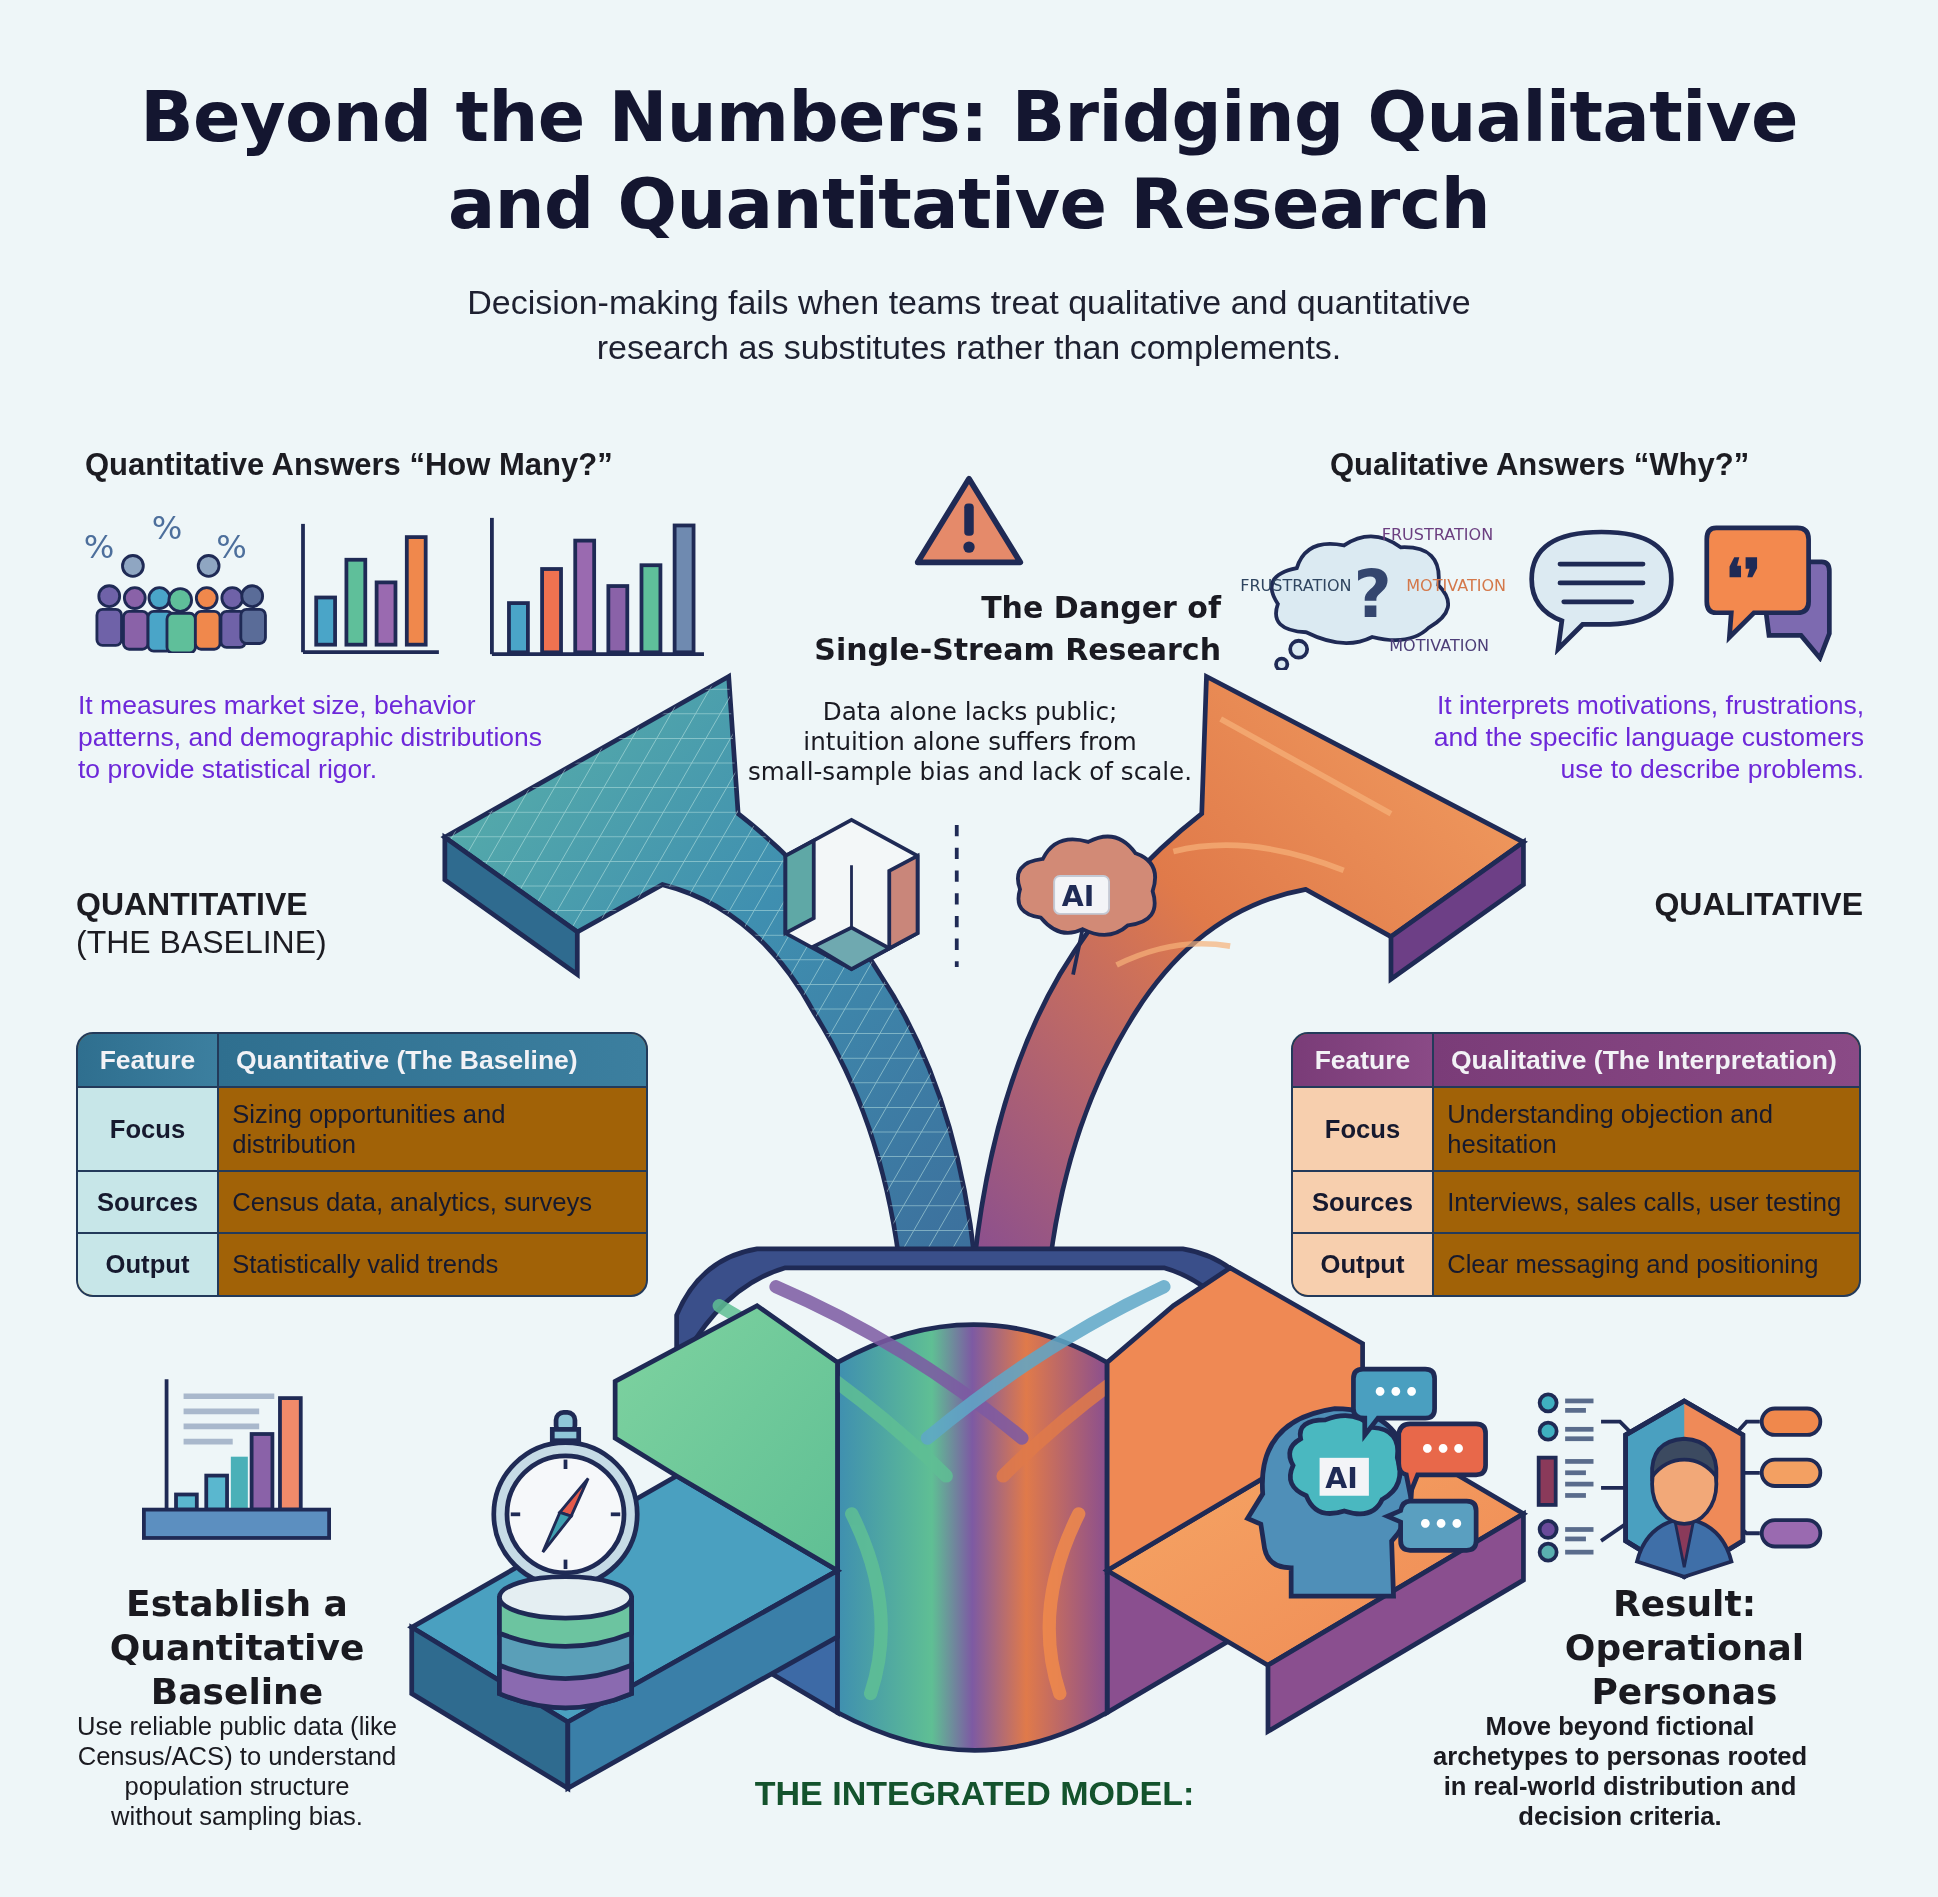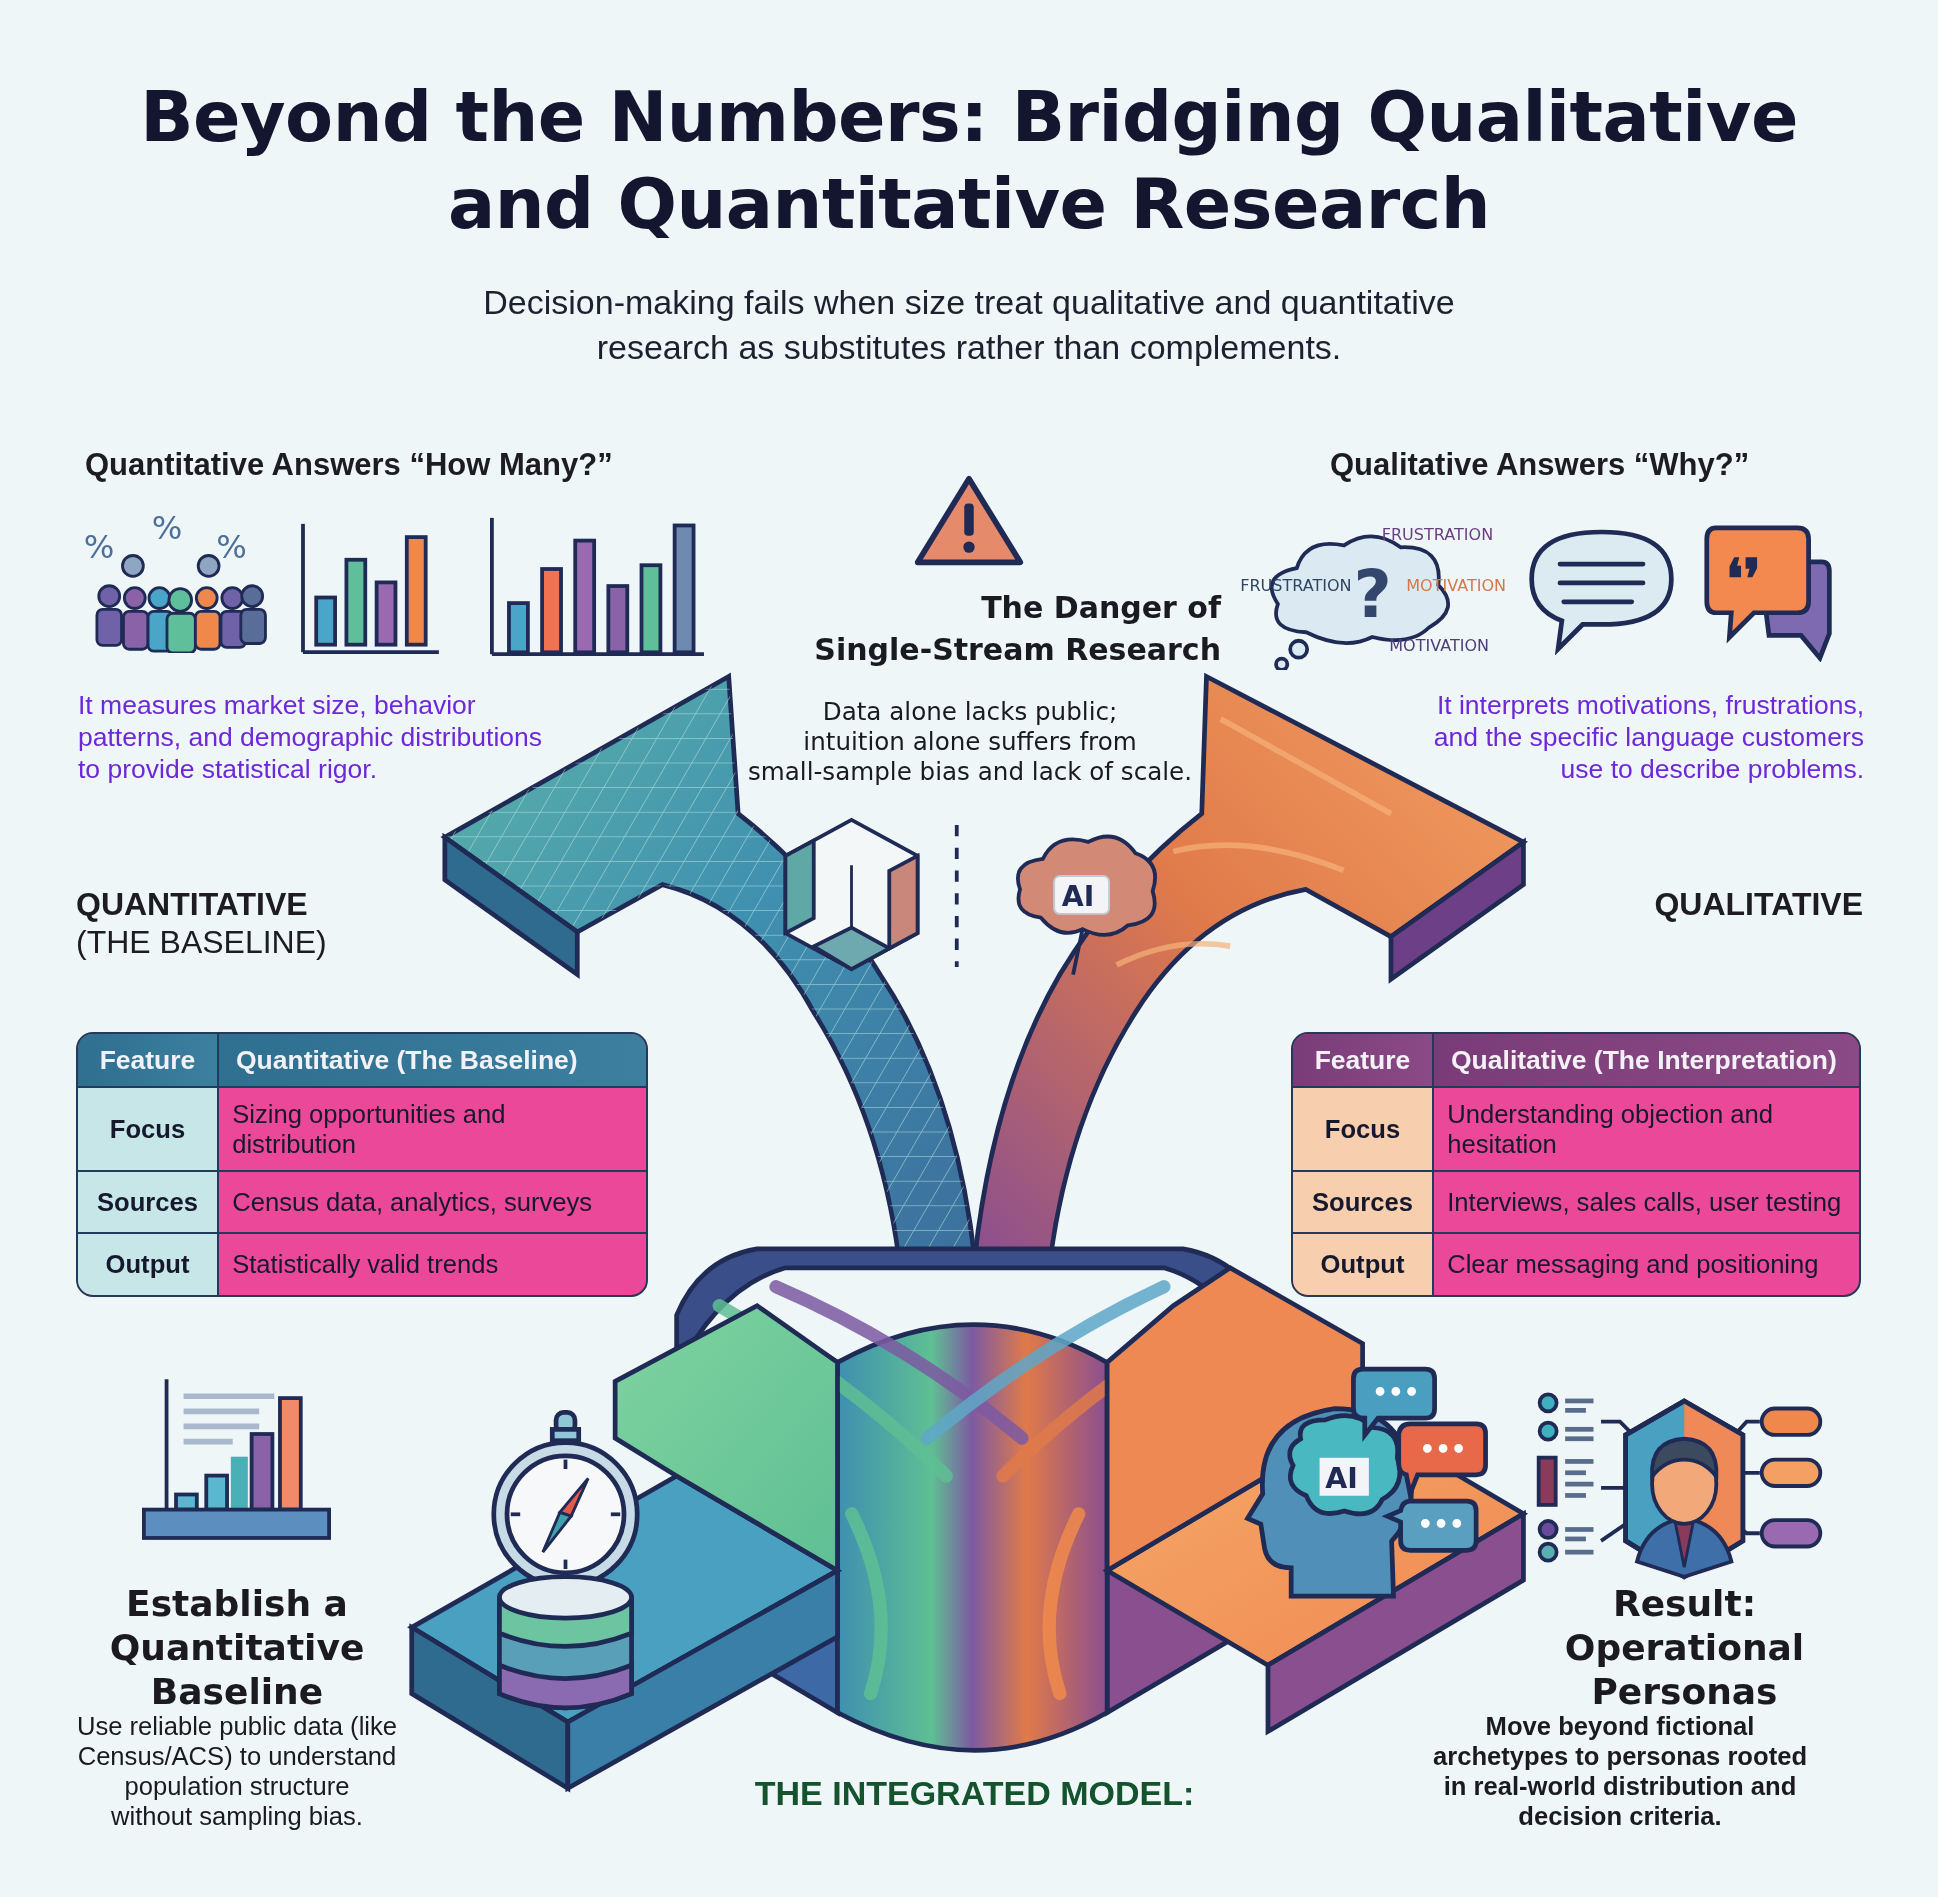--- a/index.html
+++ b/index.html
@@ -21,21 +21,21 @@
   }
   .subtitle {
     left: 0; top: 280px; width: 1938px;
     font-size: 34px; line-height: 45px; color: #1e2030;
   }
   .h-sec { font-size: 31px; font-weight: 700; color: #1c1c22; }
   .body-txt { font-size: 26.5px; line-height: 32px; color: #6d28d9; }
   .cap { font-size: 32px; line-height: 38px; color: #1c1c22; }
   .feat {
     border: 2.8px solid #233a5a; border-radius: 17px; overflow: hidden;
-    background: #ec4899;
+    background: #a16207;
   }
   .feat table { border-collapse: collapse; width: 100%; height: 100%; }
   .feat th { color: #f2f2f6; font-size: 26.5px; font-weight: 700; text-align: left; padding: 0 17px; height: 53px; }
   .feat td { border-top: 2.8px solid #233a5a; font-size: 25.6px; line-height: 30px; padding: 0 13.2px; }
   .feat td.k { font-weight: 700; text-align: center; width: 140px; border-right: 2.8px solid #233a5a; }
   .feat th.k { width: 140px; border-right: 2.8px solid #233a5a; text-align: center; }
   .quant th { background: linear-gradient(90deg,#2f6f8f,#3c7f9f); }
   .quant td.k { background: #c7e6e8; }
   .qual th { background: linear-gradient(90deg,#7a3c78,#8a4a86); }
   .qual td.k { background: #f7cfae; }
@@ -44,21 +44,21 @@
   .foot { font-size: 34px; line-height: 42px; font-weight: 700; color: #14532d; }
 </style>
 </head>
 <body>
 
 <div class="abs title center">
   <div>Beyond the Numbers: Bridging Qualitative</div>
   <div>and Quantitative Research</div>
 </div>
 <div class="abs subtitle center">
-  <div>Decision-making fails when size treat qualitative and quantitative</div>
+  <div>Decision-making fails when teams treat qualitative and quantitative</div>
   <div>research as substitutes rather than complements.</div>
 </div>
 
 <svg class="abs" style="left:0;top:0" width="1938" height="1897" viewBox="0 0 2048 2005">
   <defs>
     <linearGradient id="gQuant" x1="0" y1="0" x2="1" y2="1">
       <stop offset="0" stop-color="#5cb3a8"></stop>
         <stop offset="0.5" stop-color="#3f8fb0"></stop>
         <stop offset="1" stop-color="#3c6f9c"></stop>
     </linearGradient>

